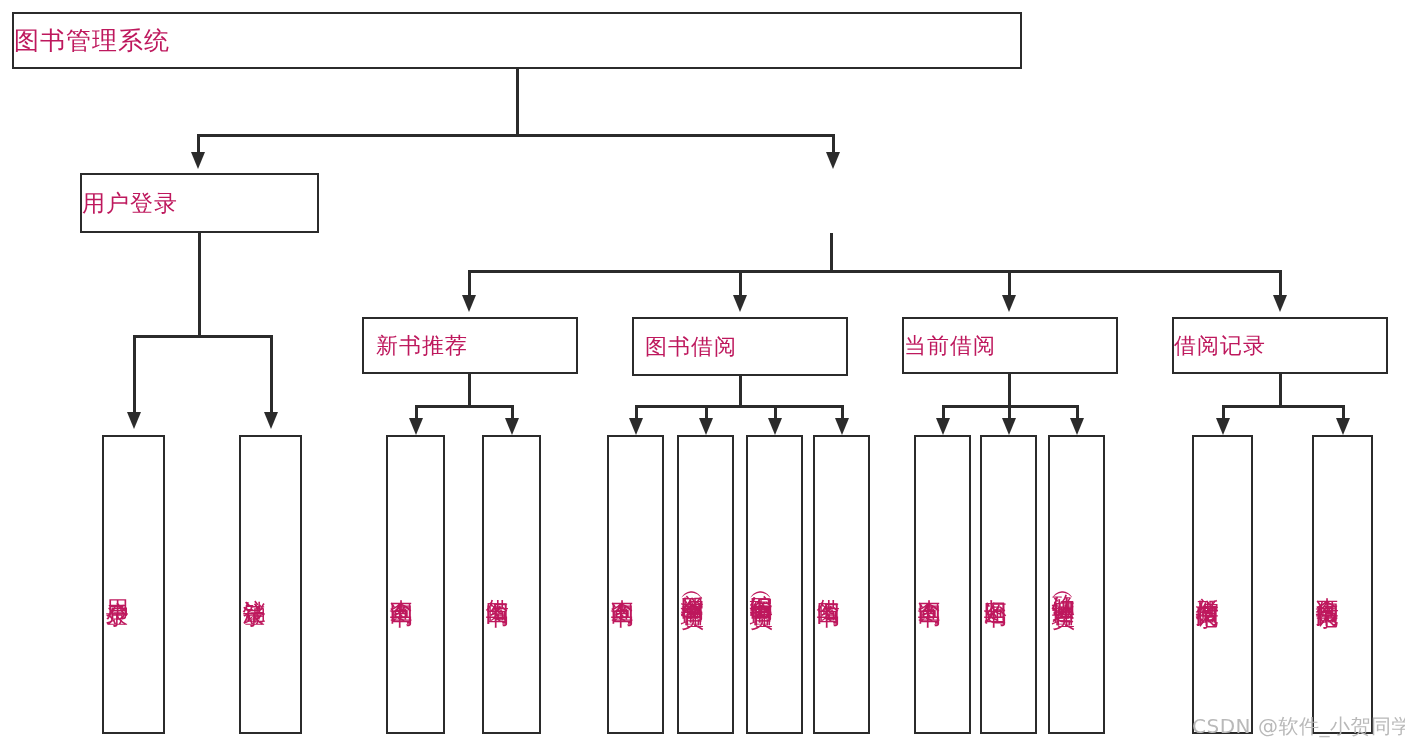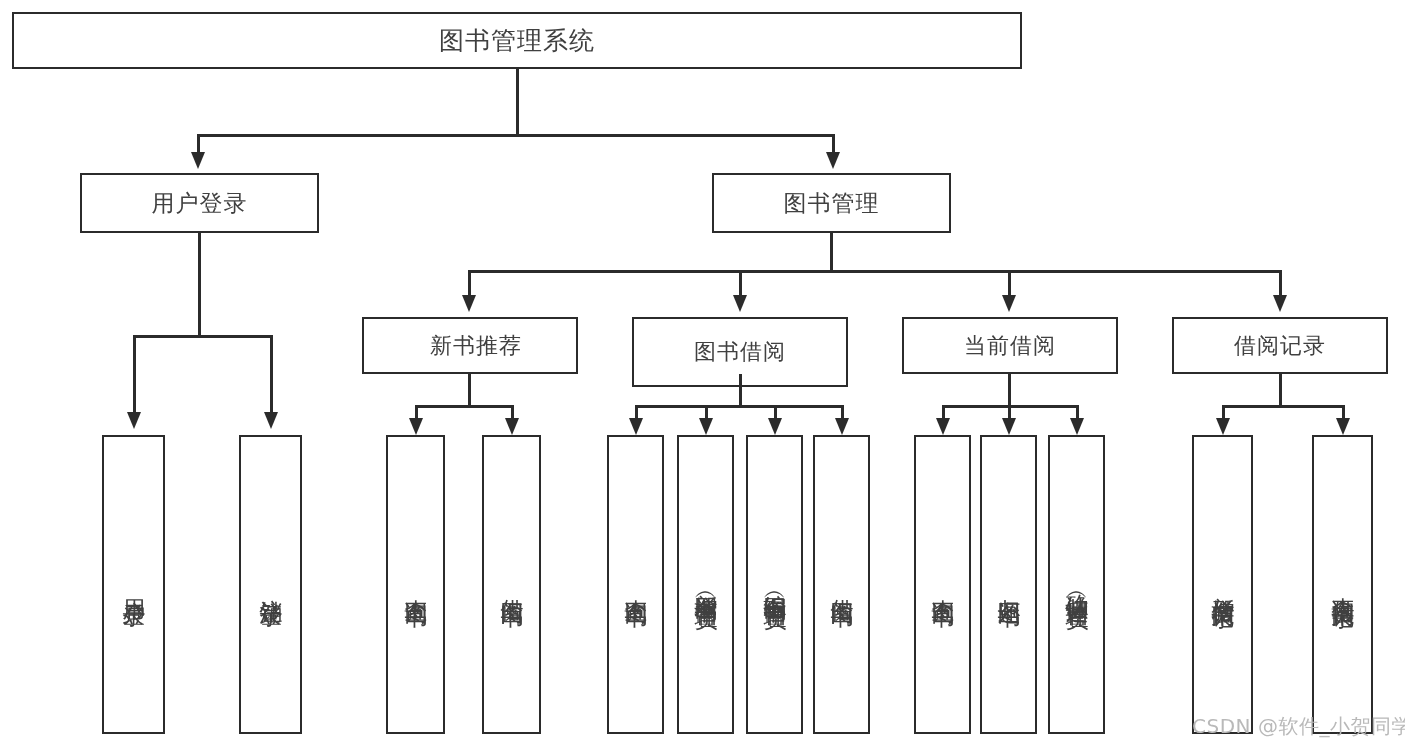--- a/index.html
+++ b/index.html
@@ -17,22 +17,21 @@
     background: #ffffff;
     overflow: hidden;
   }
   .node {
     position: absolute;
     box-sizing: border-box;
     background: #ffffff;
     border: 2.5px solid #2b2b2b;
     display: flex;
     align-items: center;
-    justify-content: center;
-    color: #404040;
+    color: #be185d;
   }
   .node-root {
     font-size: 25px;
     letter-spacing: 1px;
   }
   .node-l1 {
     font-size: 23px;
     letter-spacing: 1px;
   }
   .node-l2 {
@@ -86,23 +85,20 @@
   <div class="edge edge-h" style="left:197px; top:134px; width:637px;"></div>
 
   <div class="edge edge-v" style="left:197px; top:134px; height:22px;"></div>
   <div class="arrow" style="left:191px; top:152px;"></div>
 
   <div class="edge edge-v" style="left:832px; top:134px; height:22px;"></div>
   <div class="arrow" style="left:826px; top:152px;"></div>
 
   <div class="node node-l1" style="left:80px; top:173px; width:239px; height:60px;">
     <span>用户登录</span>
-  </div>
-  <div class="node node-l1" style="left:712px; top:173px; width:239px; height:60px;">
-    <span>图书管理</span>
   </div>
 
   <div class="edge edge-v" style="left:198px; top:233px; height:104px;"></div>
   <div class="edge edge-h" style="left:133px; top:335px; width:137px;"></div>
   <div class="edge edge-v" style="left:133px; top:335px; height:80px;"></div>
   <div class="arrow" style="left:127px; top:412px;"></div>
   <div class="edge edge-v" style="left:270px; top:335px; height:80px;"></div>
   <div class="arrow" style="left:264px; top:412px;"></div>
 
   <div class="edge edge-v" style="left:830px; top:233px; height:39px;"></div>
@@ -112,21 +108,21 @@
   <div class="edge edge-v" style="left:739px; top:270px; height:28px;"></div>
   <div class="arrow" style="left:733px; top:295px;"></div>
   <div class="edge edge-v" style="left:1008px; top:270px; height:28px;"></div>
   <div class="arrow" style="left:1002px; top:295px;"></div>
   <div class="edge edge-v" style="left:1279px; top:270px; height:28px;"></div>
   <div class="arrow" style="left:1273px; top:295px;"></div>
 
   <div class="node node-l2" style="left:362px; top:317px; width:216px; height:57px;padding-left:12px;">
     <span>新书推荐</span>
   </div>
-  <div class="node node-l2" style="left:632px; top:317px; width:216px; height:70px;">
+  <div class="node node-l2" style="left:632px; top:317px; width:216px; height:59px;padding-left:11px;">
     <span>图书借阅</span>
   </div>
   <div class="node node-l2" style="left:1172px; top:317px; width:216px; height:57px;">
     <span>借阅记录</span>
   </div>
   <div class="node node-l2" style="left:902px; top:317px; width:216px; height:57px;">
     <span>当前借阅</span>
   </div>
 
   <div class="edge edge-v" style="left:468px; top:374px; height:33px;"></div>

